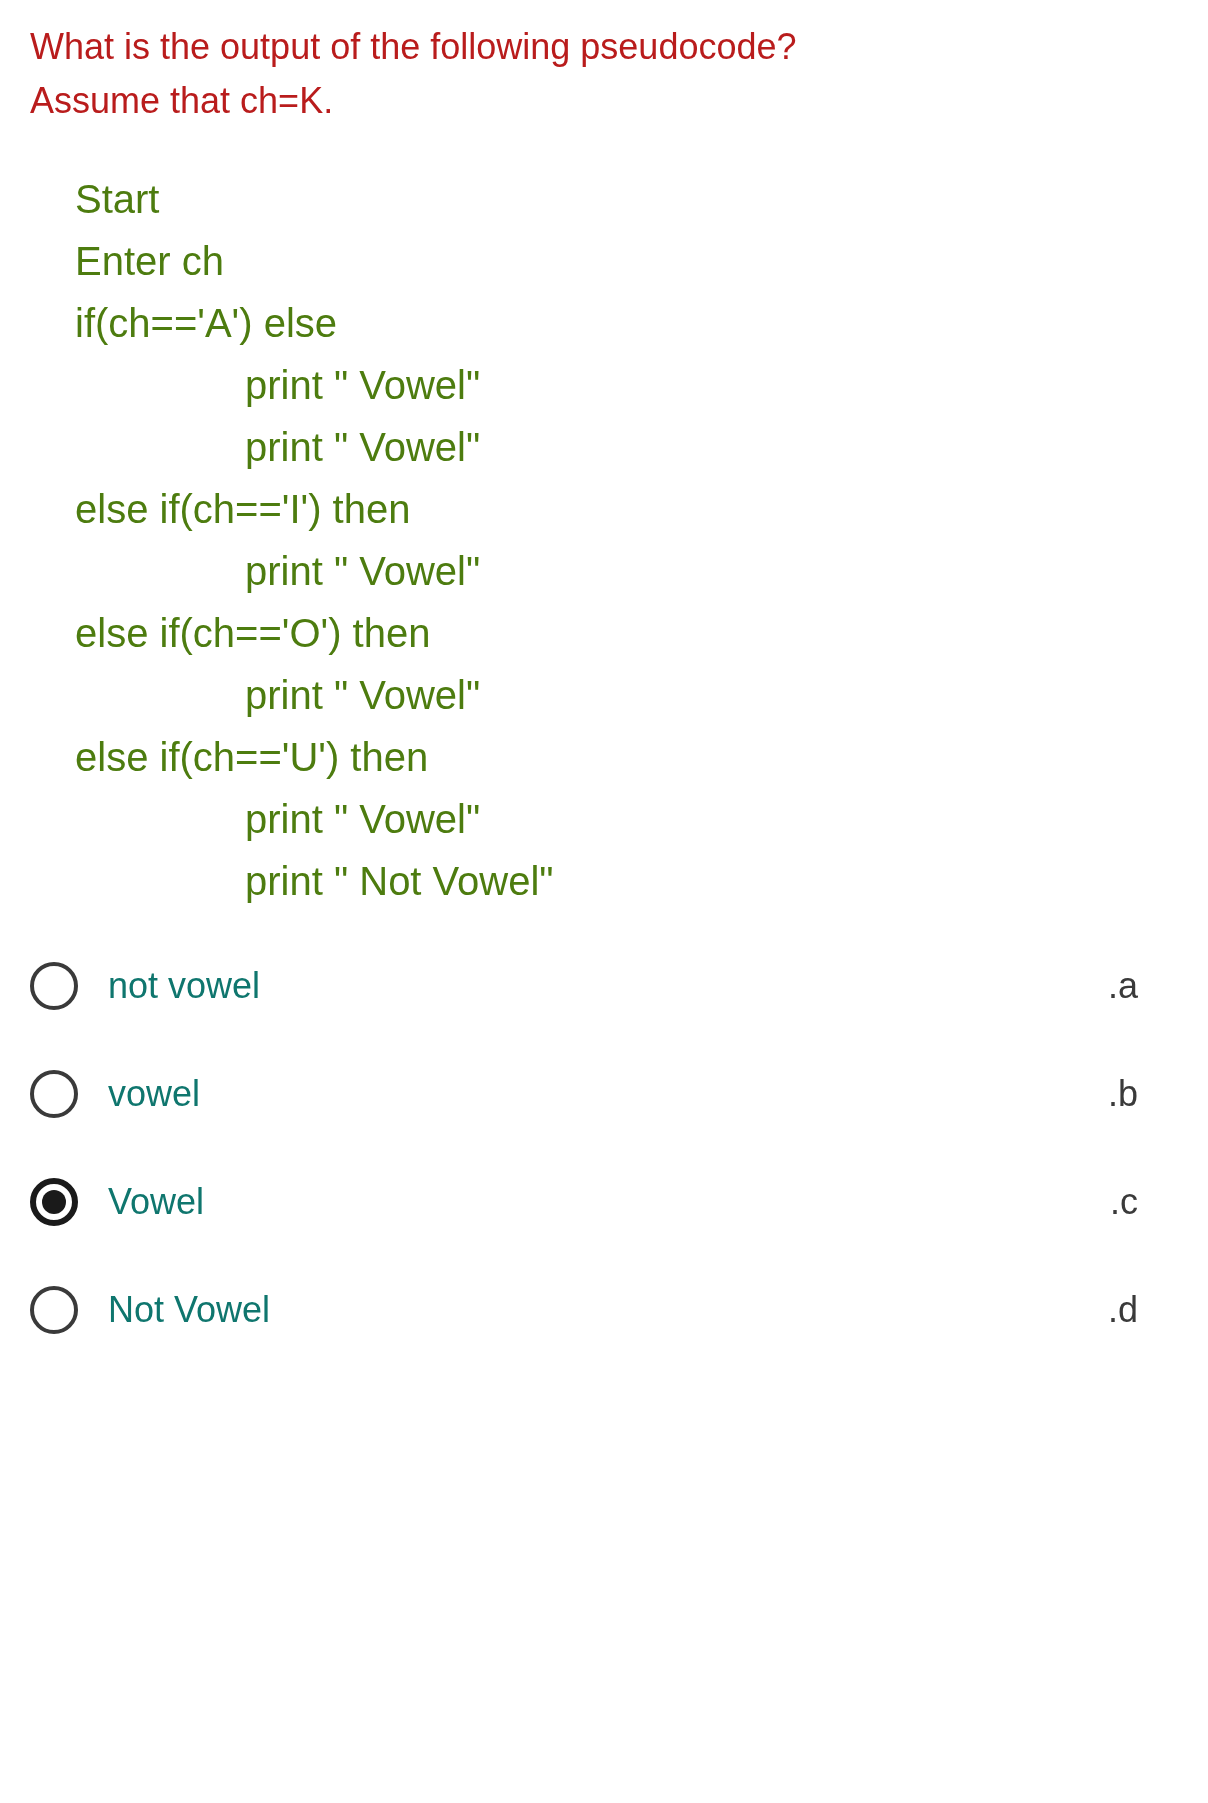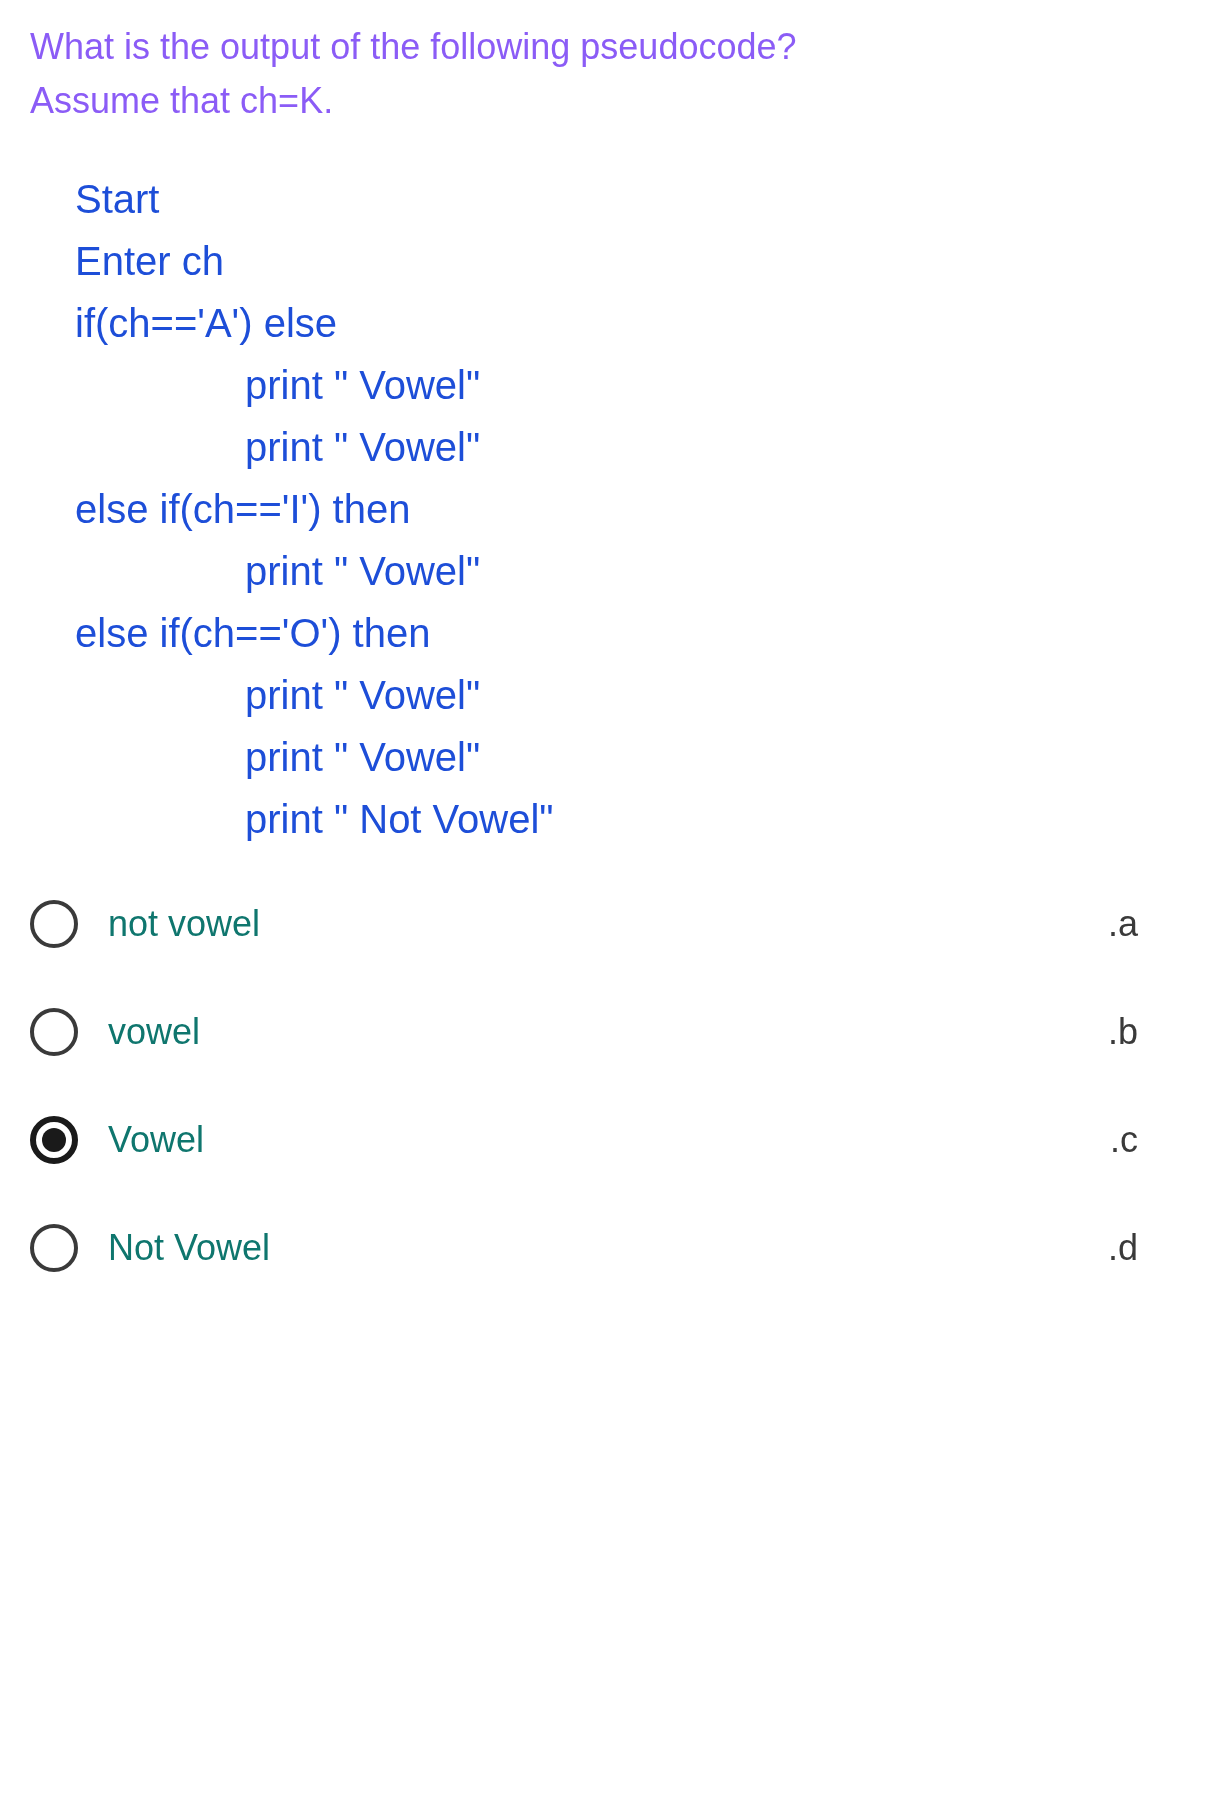--- a/index.html
+++ b/index.html
@@ -9,27 +9,27 @@
     }
     body {
       font-family: 'Segoe UI', Tahoma, Geneva, Verdana, sans-serif;
       background: #ffffff;
       padding: 20px 30px;
       color: #333;
       width: 1208px;
     }
     .question-text {
       font-size: 36px;
-      color: #8b5cf6;
+      color: #b91c1c;
       line-height: 1.5;
       margin-bottom: 40px;
     }
     .pseudocode {
       font-size: 40px;
-      color: #1d4ed8;
+      color: #4d7c0f;
       line-height: 1.55;
       margin-left: 45px;
       margin-bottom: 50px;
       font-family: 'Segoe UI', Tahoma, sans-serif;
     }
     .pseudocode .indent {
       padding-left: 170px;
       display: block;
     }
     .pseudocode .line {
@@ -94,20 +94,21 @@
 <div class="pseudocode">
   <span class="line">Start</span>
   <span class="line">Enter ch</span>
   <span class="line">if(ch=='A') else</span>
   <span class="indent">print " Vowel"</span>
   <span class="indent">print " Vowel"</span>
   <span class="line">else if(ch=='I') then</span>
   <span class="indent">print " Vowel"</span>
   <span class="line">else if(ch=='O') then</span>
   <span class="indent">print " Vowel"</span>
+  <span class="line">else if(ch=='U') then</span>
   <span class="indent">print " Vowel"</span>
   <span class="indent">print " Not Vowel"</span>
 </div>
 
 <div class="options">
 
   <div class="option-row">
     <div class="option-left">
       <div class="radio"></div>
       <span class="option-text">not vowel</span>

